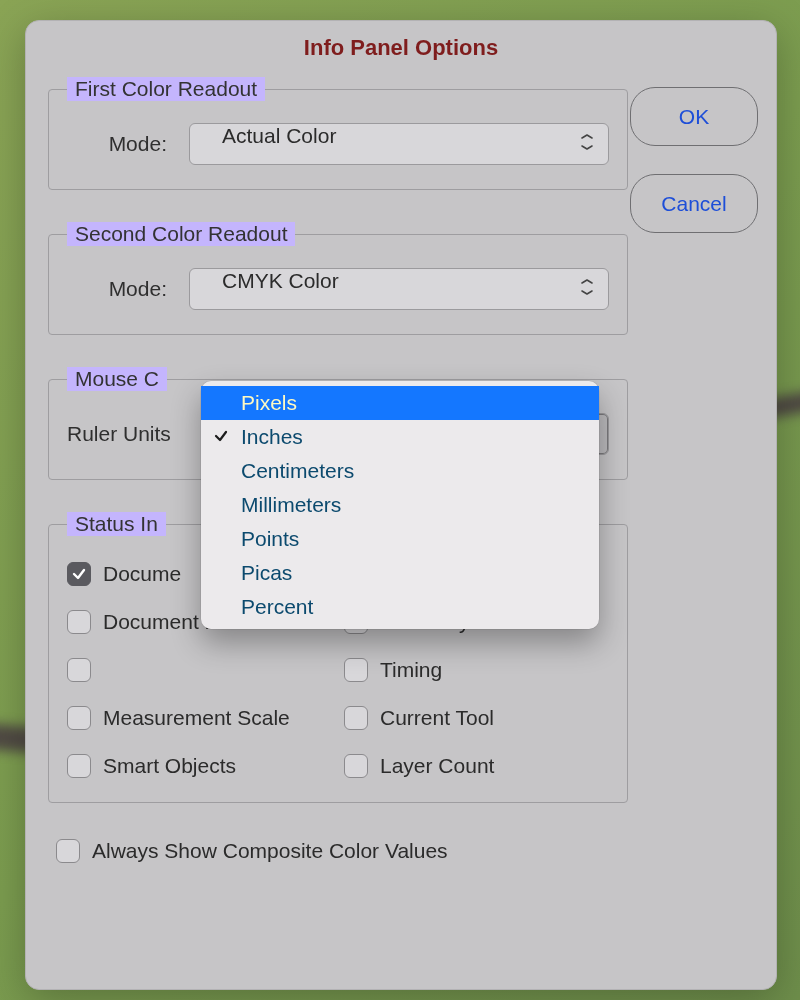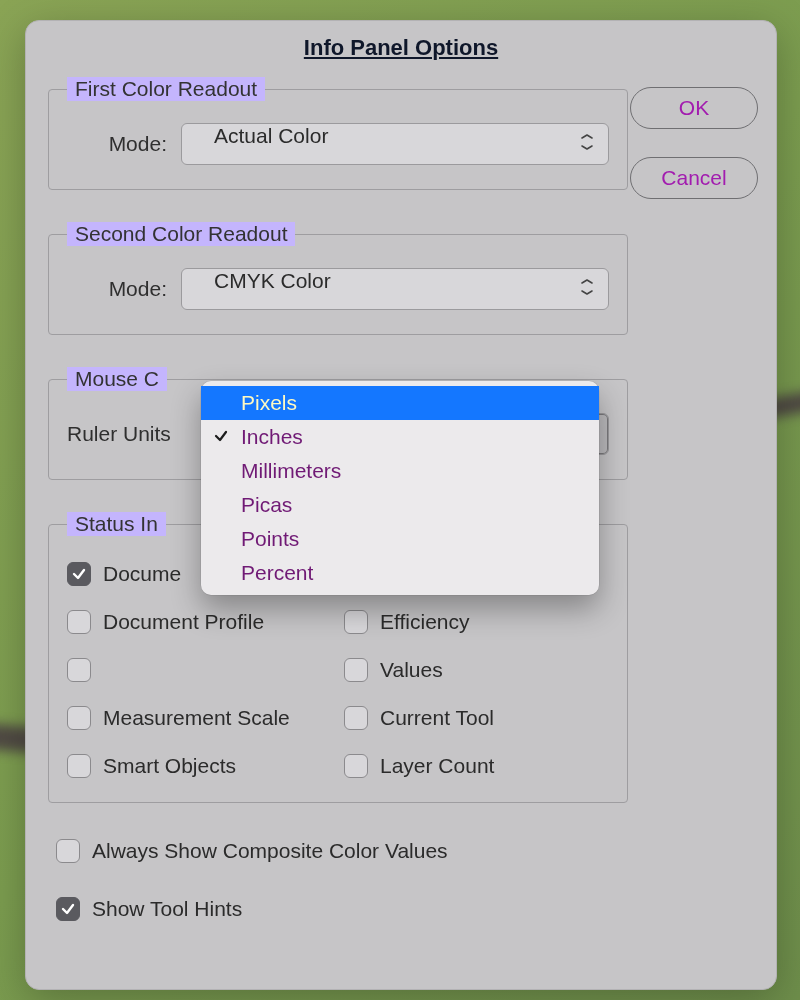--- a/index.html
+++ b/index.html
@@ -34,47 +34,46 @@
     height: 970px;
     background: #c6c5c7;
     border-radius: 14px;
     box-shadow: 0 10px 40px rgba(0,0,0,.25);
     border: 1px solid #b3b2b4;
   }
   .dialog-title {
     text-align: center;
     font-size: 22px;
     font-weight: 600;
-    color: #0f172a;
+    color: #7f1d1d;
     padding: 14px 0 16px 0;
-    text-decoration: underline;
   }
   .content {
     position: relative;
     padding: 0 22px;
   }
   .left-col {
     width: 580px;
   }
   .right-col {
     position: absolute;
     right: 18px;
     top: 10px;
     width: 128px;
     display: flex;
     flex-direction: column;
     gap: 28px;
   }
   .btn {
-    height: 42px;
+    height: 59px;
     border-radius: 25px;
     border: 1.5px solid #6f6f72;
     background: #c6c5c7;
     font-size: 21px;
-    color: #a21caf;
+    color: #1d4ed8;
     display: flex;
     align-items: center;
     justify-content: center;
     cursor: pointer;
   }
   fieldset.group {
     border: 1.5px solid #9e9da0;
     border-radius: 4px;
     padding: 22px 18px 24px 18px;
     margin-bottom: 32px;
@@ -82,21 +81,21 @@
   }
   fieldset.group > legend {
     padding: 0 8px;
     font-size: 21px;
     color: #333;
     background: #c4b5fd;
   }
   .row {
     display: flex;
     align-items: center;
-    gap: 14px;
+    gap: 22px;
   }
   .row-label {
     min-width: 100px;
     text-align: right;
     color: #2f2f2f;
   }
   .select-box {
     position: relative;
     flex: 1;
     height: 42px;
@@ -163,21 +162,21 @@
     box-shadow: 0 14px 30px rgba(0,0,0,.32), 0 0 0 .5px rgba(0,0,0,.1);
     padding: 5px 0;
     z-index: 50;
   }
   .popup-item {
     height: 34px;
     display: flex;
     align-items: center;
     padding-left: 40px;
     font-size: 21px;
-    color: #701a75;
+    color: #0c4a6e;
     position: relative;
     cursor: pointer;
   }
   .popup-item.highlight {
     background: #1477ff;
     color: #fef9c3;
   }
   .popup-item .check {
     position: absolute;
     left: 12px;
@@ -263,21 +262,21 @@
             </div>
             <div class="chk-row">
               <span class="chk"></span>
               <span>Efficiency</span>
             </div>
             <div class="chk-row">
               <span class="chk"></span>
             </div>
             <div class="chk-row">
               <span class="chk"></span>
-              <span>Values</span>
+              <span>Timing</span>
             </div>
             <div class="chk-row">
               <span class="chk"></span>
               <span>Measurement Scale</span>
             </div>
             <div class="chk-row">
               <span class="chk"></span>
               <span>Current Tool</span>
             </div>
             <div class="chk-row">
@@ -288,28 +287,20 @@
               <span class="chk"></span>
               <span>Layer Count</span>
             </div>
           </div>
         </fieldset>
 
         <div class="bottom-checks">
           <div class="chk-row">
             <span class="chk"></span>
             <span>Always Show Composite Color Values</span>
-          </div>
-          <div class="chk-row">
-            <span class="chk checked">
-                <svg width="16" height="16" viewBox="0 0 16 16">
-                  <path d="M3 8 L7 12 L13 4" stroke="#fff" stroke-width="2.4" fill="none" stroke-linecap="round" stroke-linejoin="round"></path>
-                </svg>
-              </span>
-            <span>Show Tool Hints</span>
           </div>
         </div>
 
       </div>
 
       <div class="right-col">
         <div class="btn">OK</div>
         <div class="btn">Cancel</div>
       </div>
     </div>
@@ -320,27 +311,30 @@
       </div>
       <div class="popup-item">
         <span class="check">
           <svg width="16" height="16" viewBox="0 0 16 16">
               <path d="M3 8 L7 12 L13 4" stroke="#1c1c1c" stroke-width="2.2" fill="none" stroke-linecap="round" stroke-linejoin="round"></path>
             </svg>
         </span>
         <span>Inches</span>
       </div>
       <div class="popup-item">
+        <span>Centimeters</span>
+      </div>
+      <div class="popup-item">
         <span>Millimeters</span>
       </div>
       <div class="popup-item">
+        <span>Points</span>
+      </div>
+      <div class="popup-item">
         <span>Picas</span>
-      </div>
-      <div class="popup-item">
-        <span>Points</span>
       </div>
       <div class="popup-item">
         <span>Percent</span>
       </div>
     </div>
 
   </div>
 </div>
 
 </body></html>

